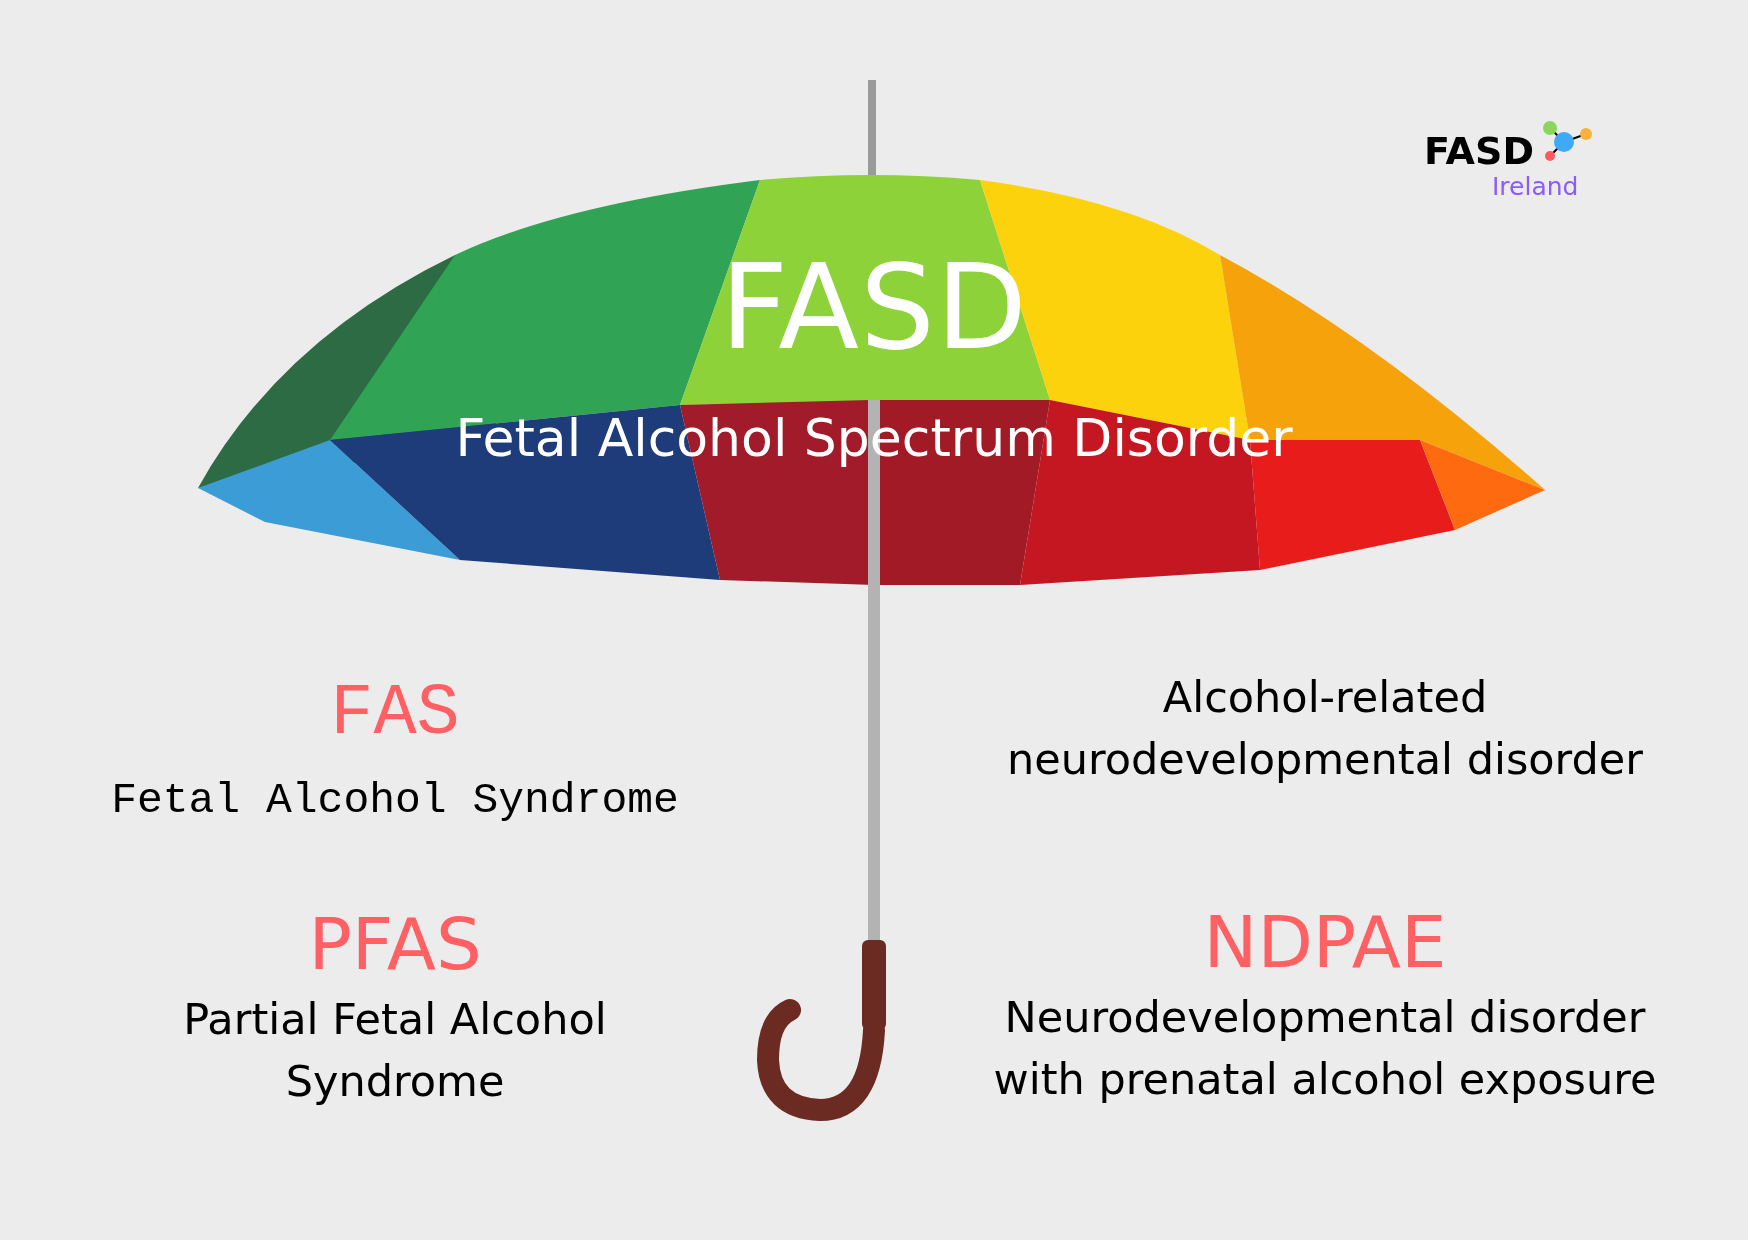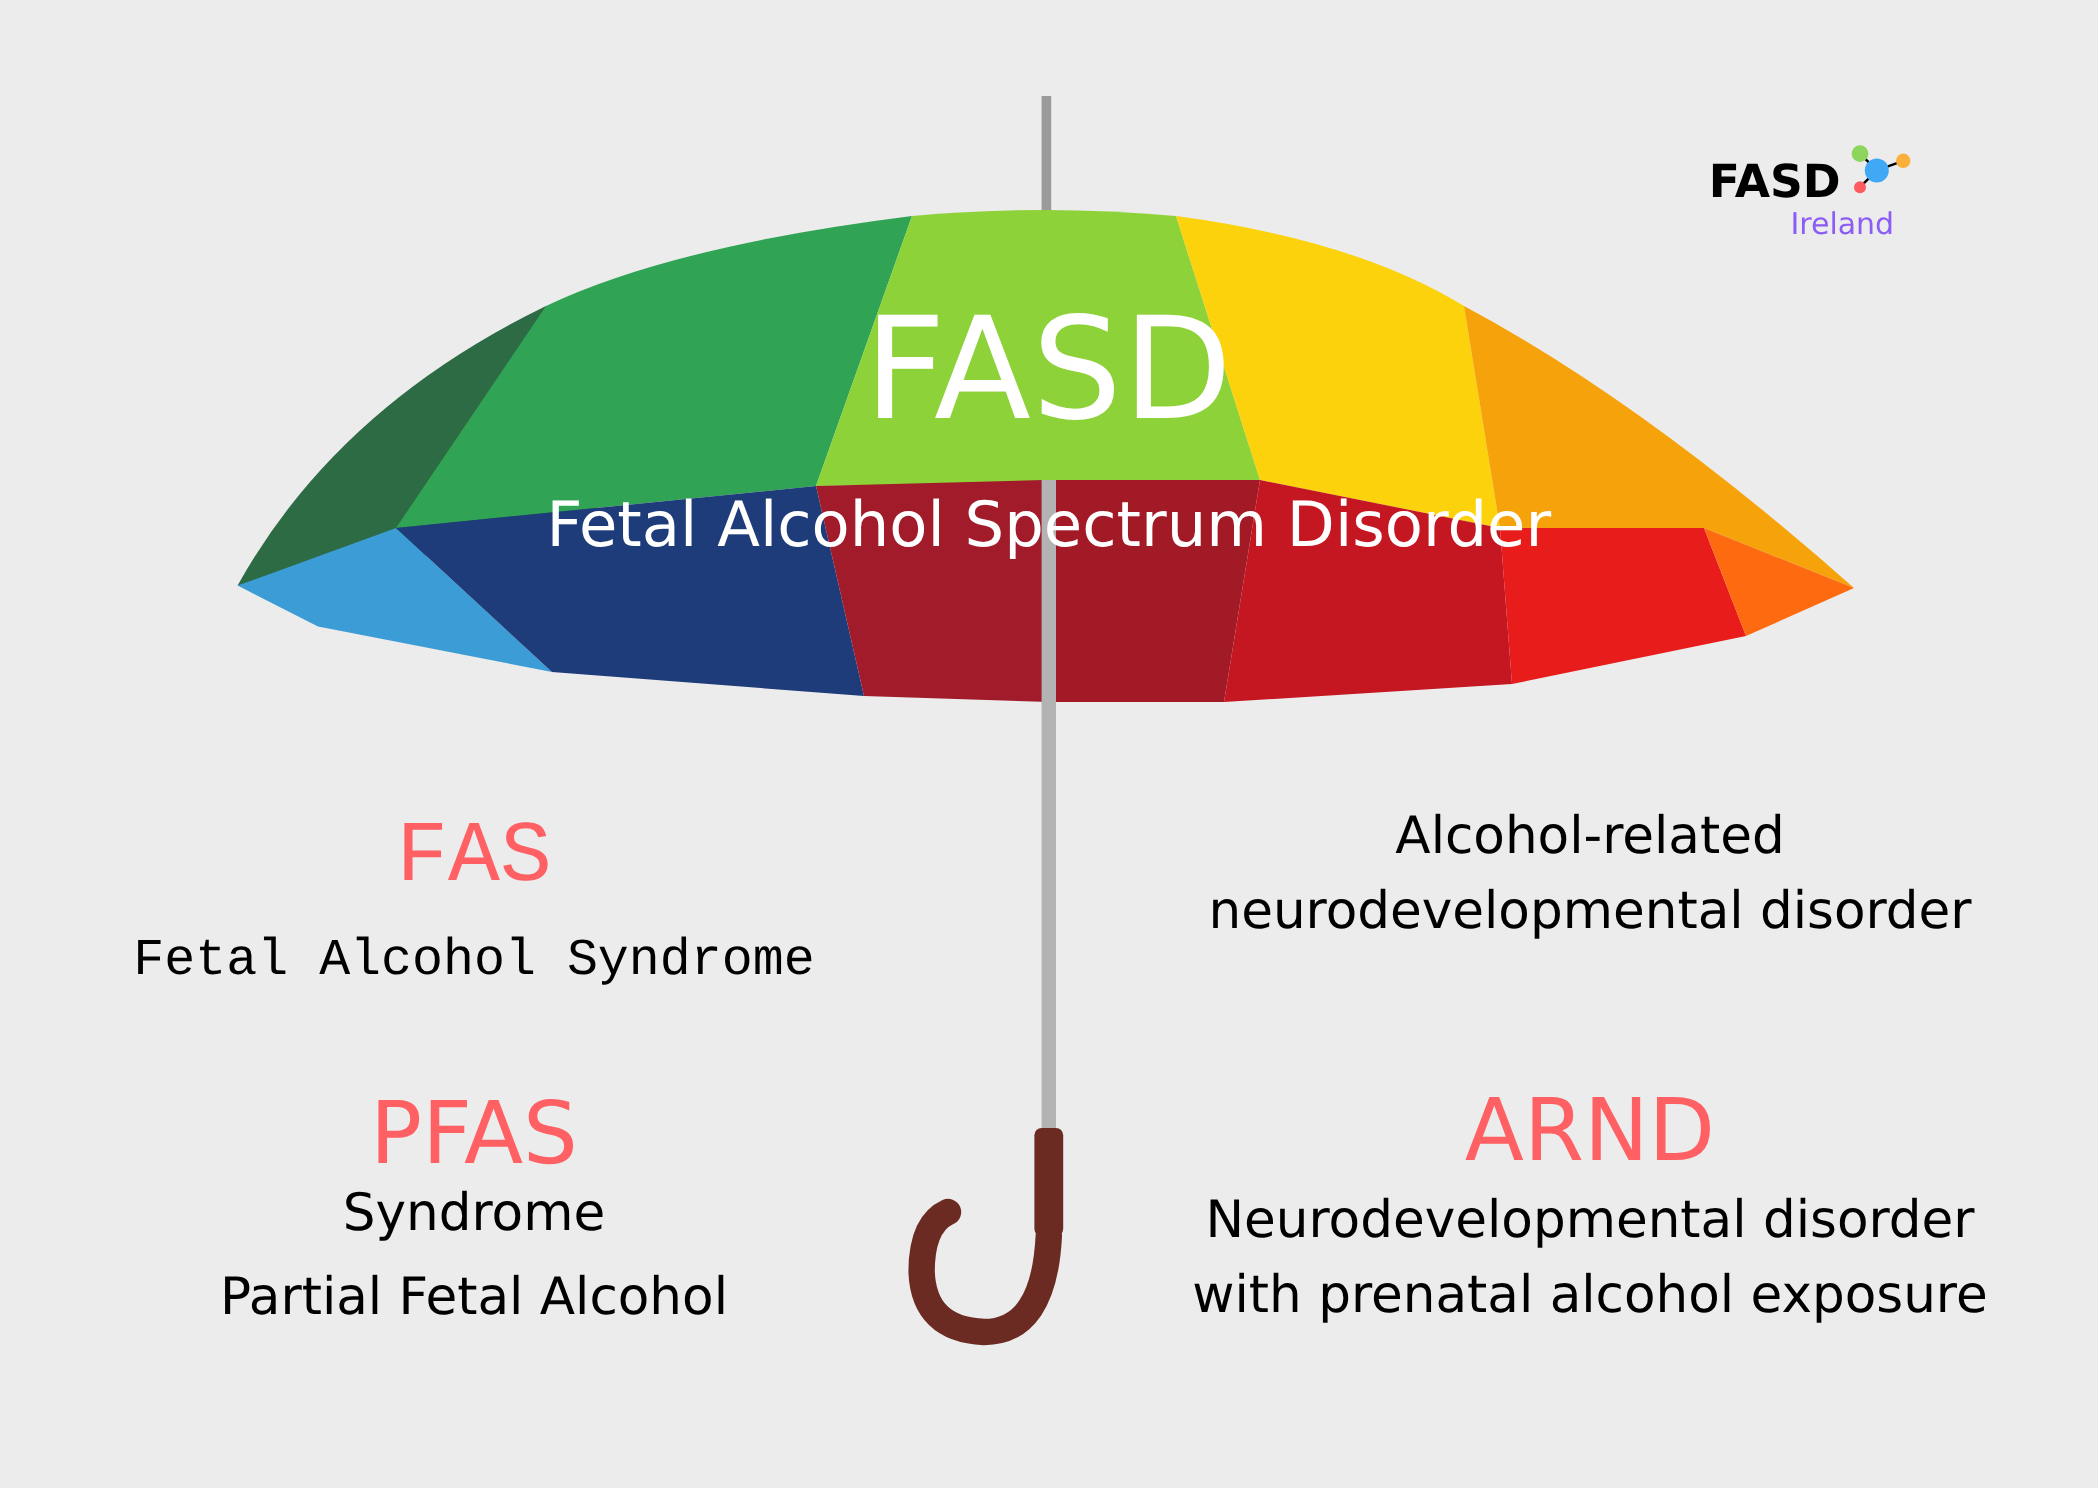--- a/index.html
+++ b/index.html
@@ -60,26 +60,26 @@
 <div class="title t-main">FASD</div>
 <div class="title t-sub">Fetal Alcohol Spectrum Disorder</div>
 
 <div class="col" style="left:90px;width:610px;top:678px;font-family:Liberation Mono, monospace;">
   <div class="abbr">FAS</div>
   <div class="desc" style="margin-top:20px">Fetal Alcohol Syndrome</div>
 </div>
 
 <div class="col" style="left:90px;width:610px;top:908px;">
   <div class="abbr">PFAS</div>
+  <div class="desc" style="margin-top:8px">Partial Fetal Alcohol</div>
   <div class="desc">Syndrome</div>
-  <div class="desc" style="margin-top:8px">Partial Fetal Alcohol</div>
 </div>
 
 <div class="col" style="left:960px;width:730px;top:658px;">
   <div class="desc" style="margin-top:8px">Alcohol-related</div>
   <div class="desc">neurodevelopmental disorder</div>
 </div>
 
 <div class="col" style="left:960px;width:730px;top:906px;">
-  <div class="abbr">ARND</div>
+  <div class="abbr">NDPAE</div>
   <div class="desc" style="margin-top:8px">Neurodevelopmental disorder</div>
   <div class="desc">with prenatal alcohol exposure</div>
 </div>
 
 </body></html>

